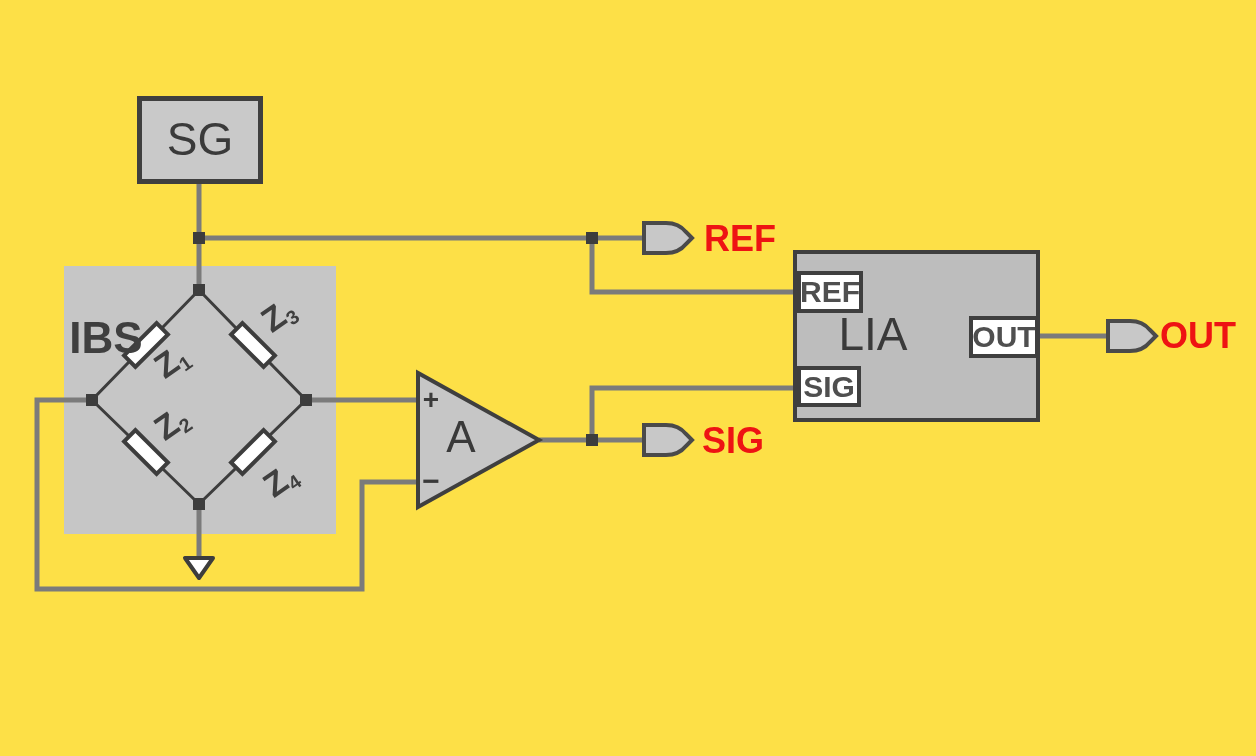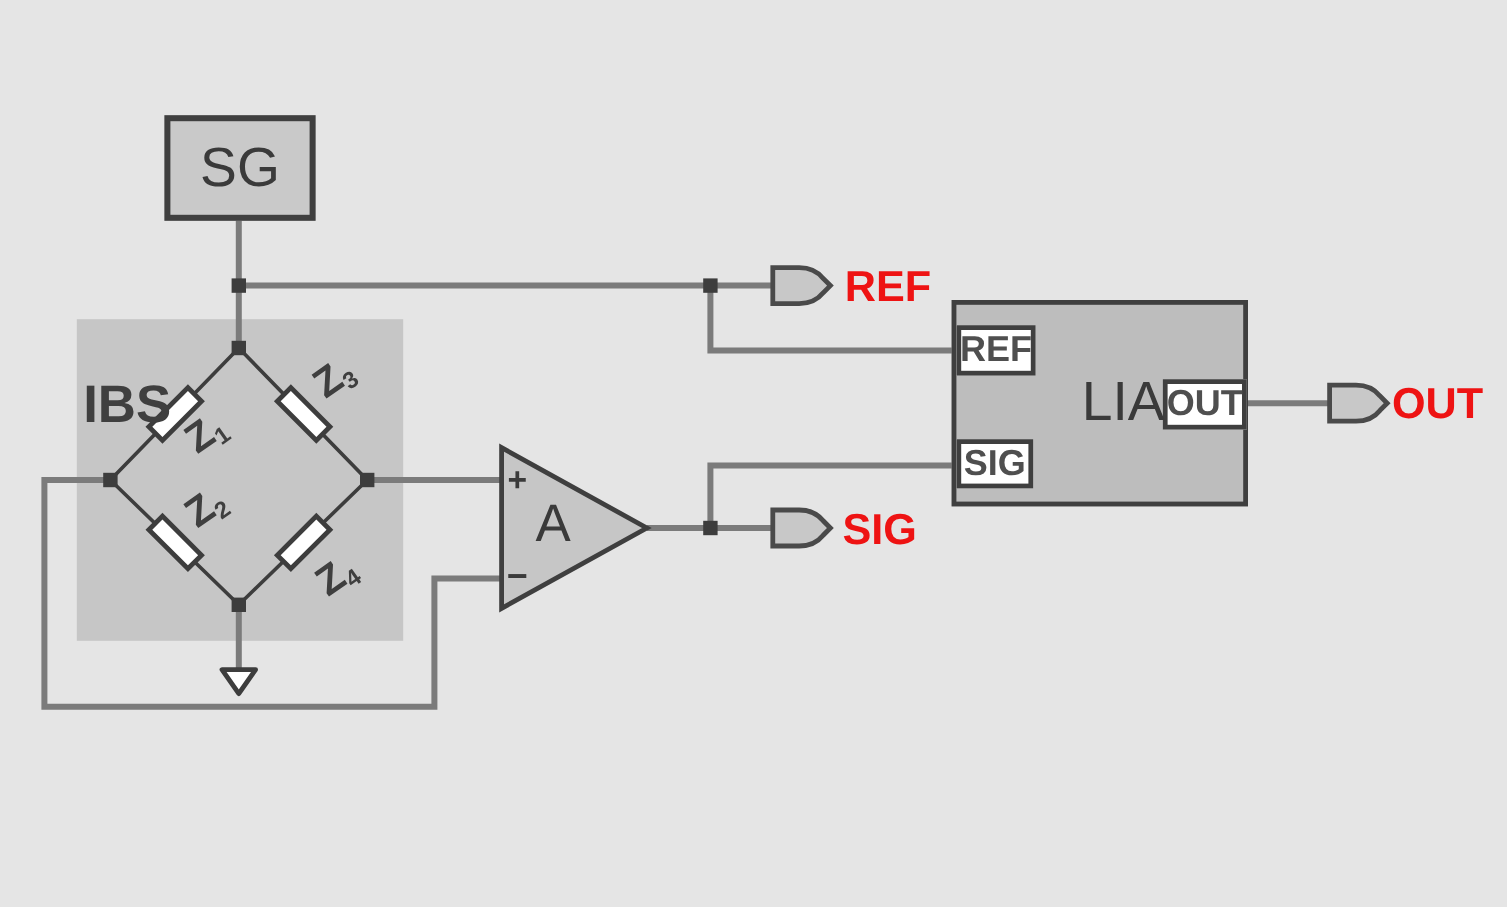--- a/index.html
+++ b/index.html
@@ -1,33 +1,33 @@
 <!DOCTYPE html>
 <html><head>
 <meta charset="utf-8">
 <style>
   html,body{margin:0;padding:0;background:#ffffff;}
   #stage{
-    position:relative;width:1256px;height:756px;background:#e5e5e5;overflow:hidden;
+    position:relative;width:1256px;height:756px;background:#fde047;overflow:hidden;
     font-family:"Liberation Sans",sans-serif;
   }
   #wiring{position:absolute;left:0;top:0;z-index:2;}
   .block{position:absolute;box-sizing:border-box;display:flex;align-items:center;justify-content:center;}
   .ibs-box{left:64px;top:266px;width:272px;height:268px;background:#c6c6c6;z-index:1;}
   .sg-box{left:137px;top:96px;width:126px;height:88px;background:#c9c9c9;border:5px solid #3f3f3f;z-index:3;}
   .lia-box{left:793px;top:250px;width:247px;height:172px;background:#bdbdbd;border:4px solid #3f3f3f;z-index:3;}
   .port{position:absolute;box-sizing:border-box;background:#ffffff;border:4px solid #3f3f3f;display:flex;align-items:center;justify-content:center;
         font-size:30px;font-weight:700;color:#4f4f4f;letter-spacing:0px;z-index:4;}
   .port-ref{left:797px;top:271px;width:66px;height:42px;}
   .port-sig{left:797px;top:366px;width:64px;height:41px;}
   .port-out{left:969px;top:316px;width:70px;height:42px;}
   .label{position:absolute;transform:translate(-50%,-50%);white-space:nowrap;z-index:5;color:#3a3a3a;}
   .sg-label{left:200px;top:139px;font-size:46px;font-weight:500;}
   .ibs-label{left:106px;top:295px;font-size:44px;font-weight:700;color:#3f3f3f;margin-top:43px;}
-  .lia-label{left:936px;top:334px;font-size:46px;font-weight:500;}
+  .lia-label{left:873px;top:334px;font-size:46px;font-weight:500;}
   .amp-label{left:461px;top:437px;font-size:44px;font-weight:500;}
   .amp-plus{left:431px;top:400px;font-size:28px;font-weight:700;}
   .amp-minus{left:431px;top:481px;font-size:30px;font-weight:700;}
   .z-label{font-size:34px;font-weight:700;color:#3f3f3f;transform:translate(-50%,-50%) rotate(-35deg);}
   .z1{left:172px;top:362px;} .z2{left:172px;top:424px;}
   .z3{left:279px;top:316px;} .z4{left:281px;top:481px;}
   .zsub{font-size:0.58em;vertical-align:-0.28em;}
   .red-label{font-size:36px;font-weight:700;color:#ee1313;transform:translate(0,-50%);}
   .ref-red{left:704px;top:239px;} .sig-red{left:702px;top:441px;} .out-red{left:1160px;top:336px;}
 </style>

